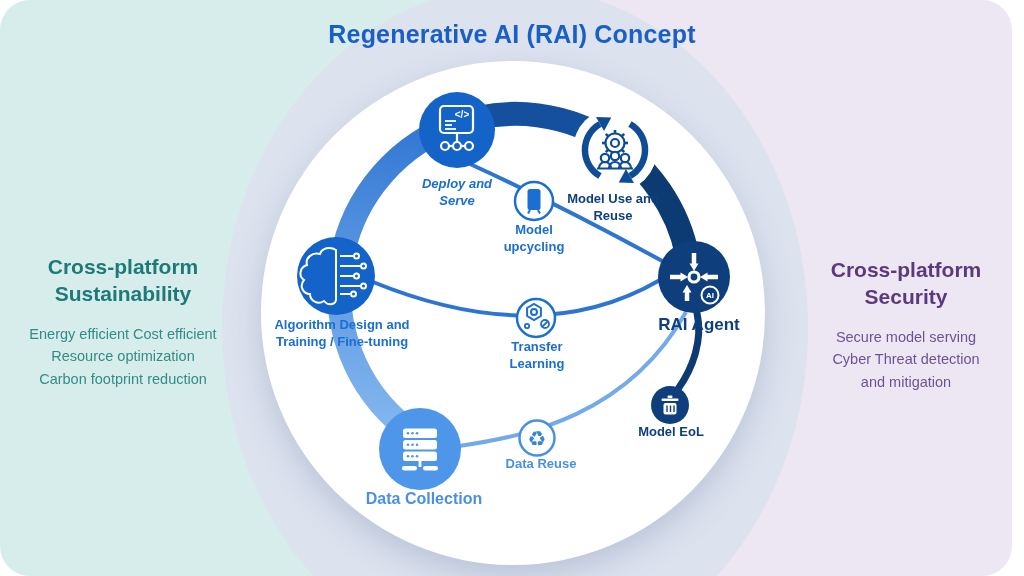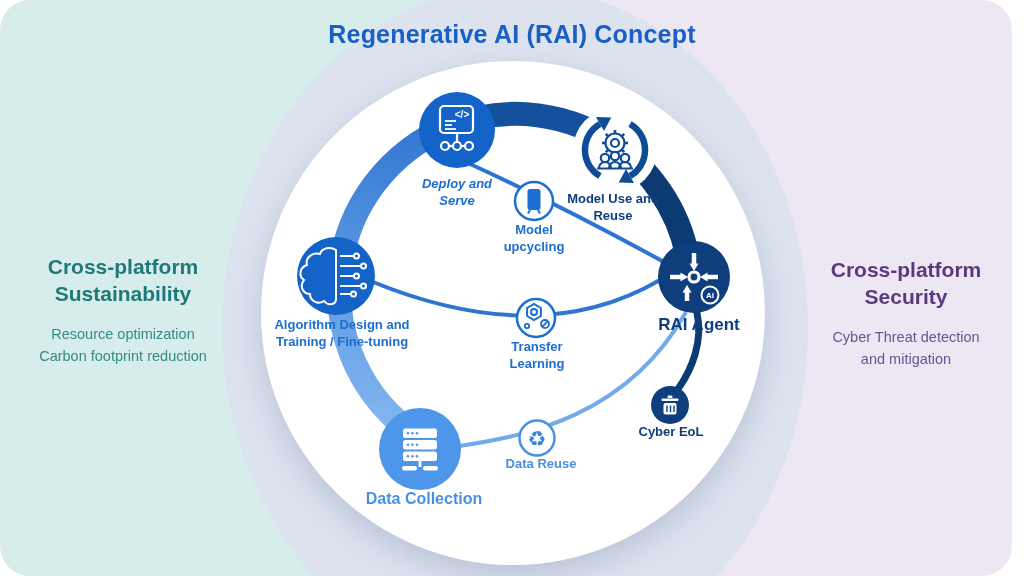--- a/index.html
+++ b/index.html
@@ -37,29 +37,31 @@
   <div class="bg-right"></div>
   <div class="backdrop"></div>
   <div class="main-circle"></div>
 
   <div class="title">Regenerative AI (RAI) Concept</div>
 
   <div class="panel panel-left">
     <div class="panel-heading">Cross-platform
 Sustainability</div>
     <div class="panel-body">
+      <div>Energy efficient Cost efficient</div>
       <div>Resource optimization</div>
       <div>Carbon footprint reduction</div>
     </div>
   </div>
 
   <div class="panel panel-right">
     <div class="panel-heading">Cross-platform
 Security</div>
     <div class="panel-body">
+      <div>Secure model serving</div>
       <div>Cyber Threat detection</div>
       <div>and mitigation</div>
     </div>
   </div>
 
   <svg class="diagram-svg" width="1024" height="576" viewBox="0 0 1024 576">
     <defs>
       <linearGradient id="leftArcGrad" gradientUnits="userSpaceOnUse" x1="400" y1="435" x2="462" y2="120">
         <stop offset="0" stop-color="#84b7ef"></stop>
         <stop offset="1" stop-color="#2e74d2"></stop>
@@ -221,21 +223,21 @@
       <circle cx="537" cy="438" r="17.5" fill="#ffffff" stroke="#4a90e2" stroke-width="2.5"></circle>
       <text x="537" y="446" font-size="21" font-weight="bold" fill="#3b82d8" text-anchor="middle" font-family="DejaVu Sans, sans-serif">♻</text>
     </g>
   </svg>
 
   <div class="nlabel lbl-blue" style="left:457px;top:176px;font-style:italic;">Deploy and
 Serve</div>
   <div class="nlabel lbl-navy" style="left:613px;top:191px;">Model Use and
 Reuse</div>
   <div class="nlabel lbl-navy" style="left:699px;top:314px;font-size:17px;">RAI Agent</div>
-  <div class="nlabel lbl-navy" style="left:671px;top:424px;">Cyber EoL</div>
+  <div class="nlabel lbl-navy" style="left:671px;top:424px;">Model EoL</div>
   <div class="nlabel lbl-light" style="left:537px;top:456px;">Data Reuse</div>
   <div class="nlabel lbl-light" style="left:420px;top:489px;font-size:16px;">Data Collection</div>
   <div class="nlabel lbl-blue" style="left:342px;top:317px;text-align:center;">Algorithm Design and
 Training / Fine-tuning</div>
   <div class="nlabel lbl-blue" style="left:534px;top:222px;">Model
 upcycling</div>
   <div class="nlabel lbl-blue" style="left:537px;top:339px;">Transfer
 Learning</div>
 </div>
 

